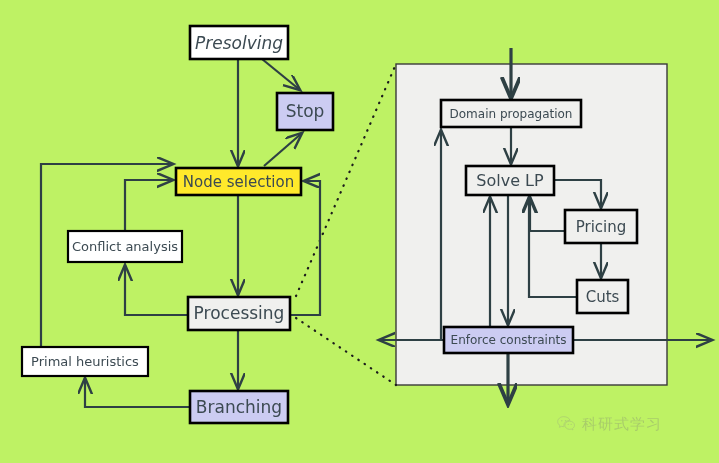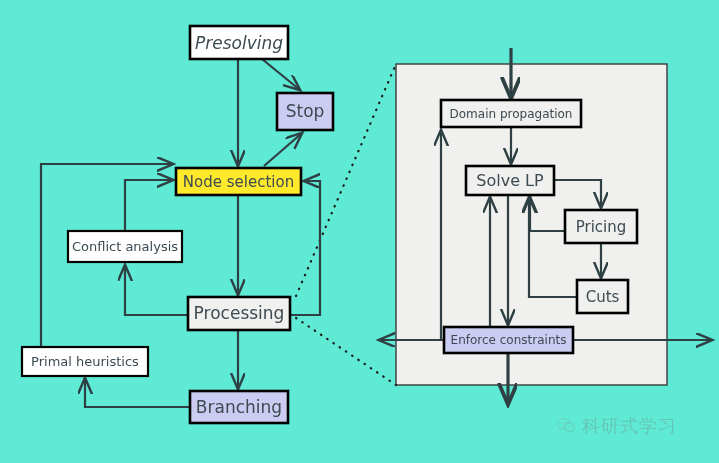--- a/index.html
+++ b/index.html
@@ -7,21 +7,21 @@
     padding: 0;
     background: #ffffff;
   }
   body {
     font-family: "DejaVu Sans", sans-serif;
   }
   #stage {
     position: relative;
     width: 719px;
     height: 463px;
-    background: #5eead4;
+    background: #bef264;
     overflow: hidden;
   }
   #diagram-svg {
     position: absolute;
     left: 0;
     top: 0;
     width: 719px;
     height: 463px;
   }
   .node-label {
@@ -63,21 +63,21 @@
   .watermark {
     position: absolute;
     display: flex;
     align-items: center;
     gap: 6px;
     opacity: 0.30;
     user-select: none;
   }
   .watermark-text {
     font-family: "DejaVu Sans", sans-serif;
-    font-size: 18px;
+    font-size: 15px;
     color: #777777;
     letter-spacing: 1px;
     white-space: nowrap;
   }
   .wechat-icon {
     width: 20px;
     height: 20px;
     display: block;
   }
 </style>

